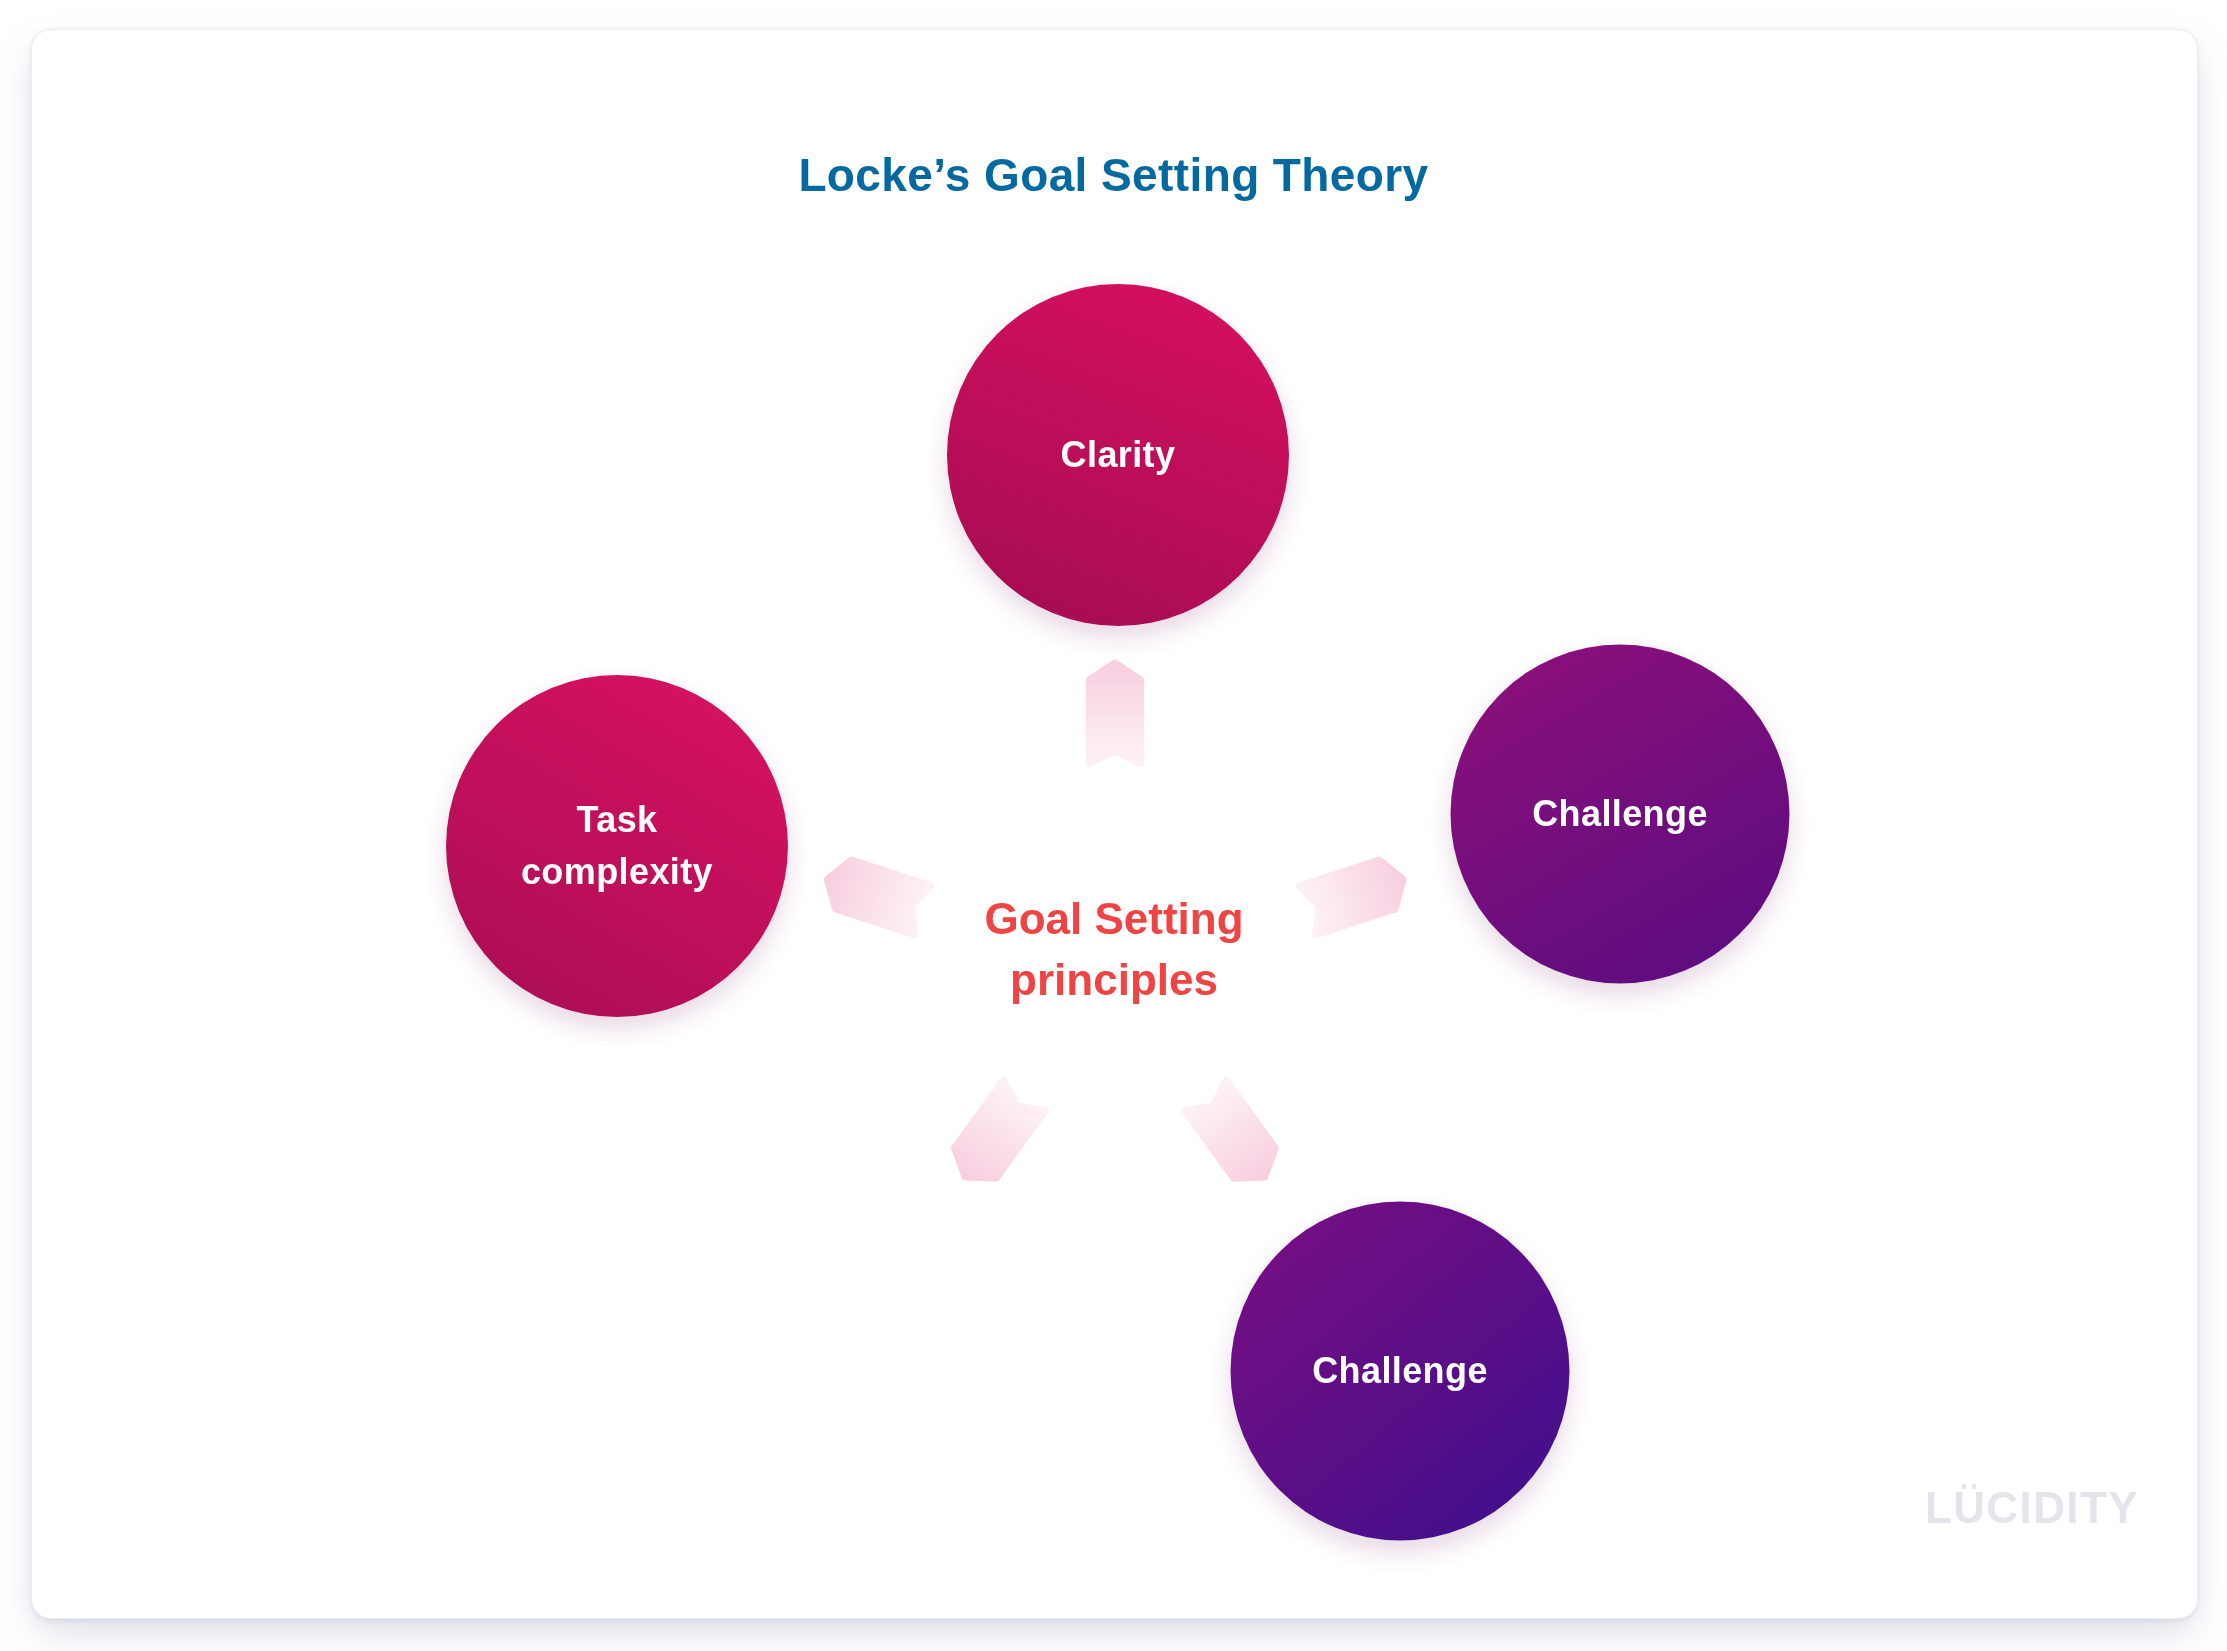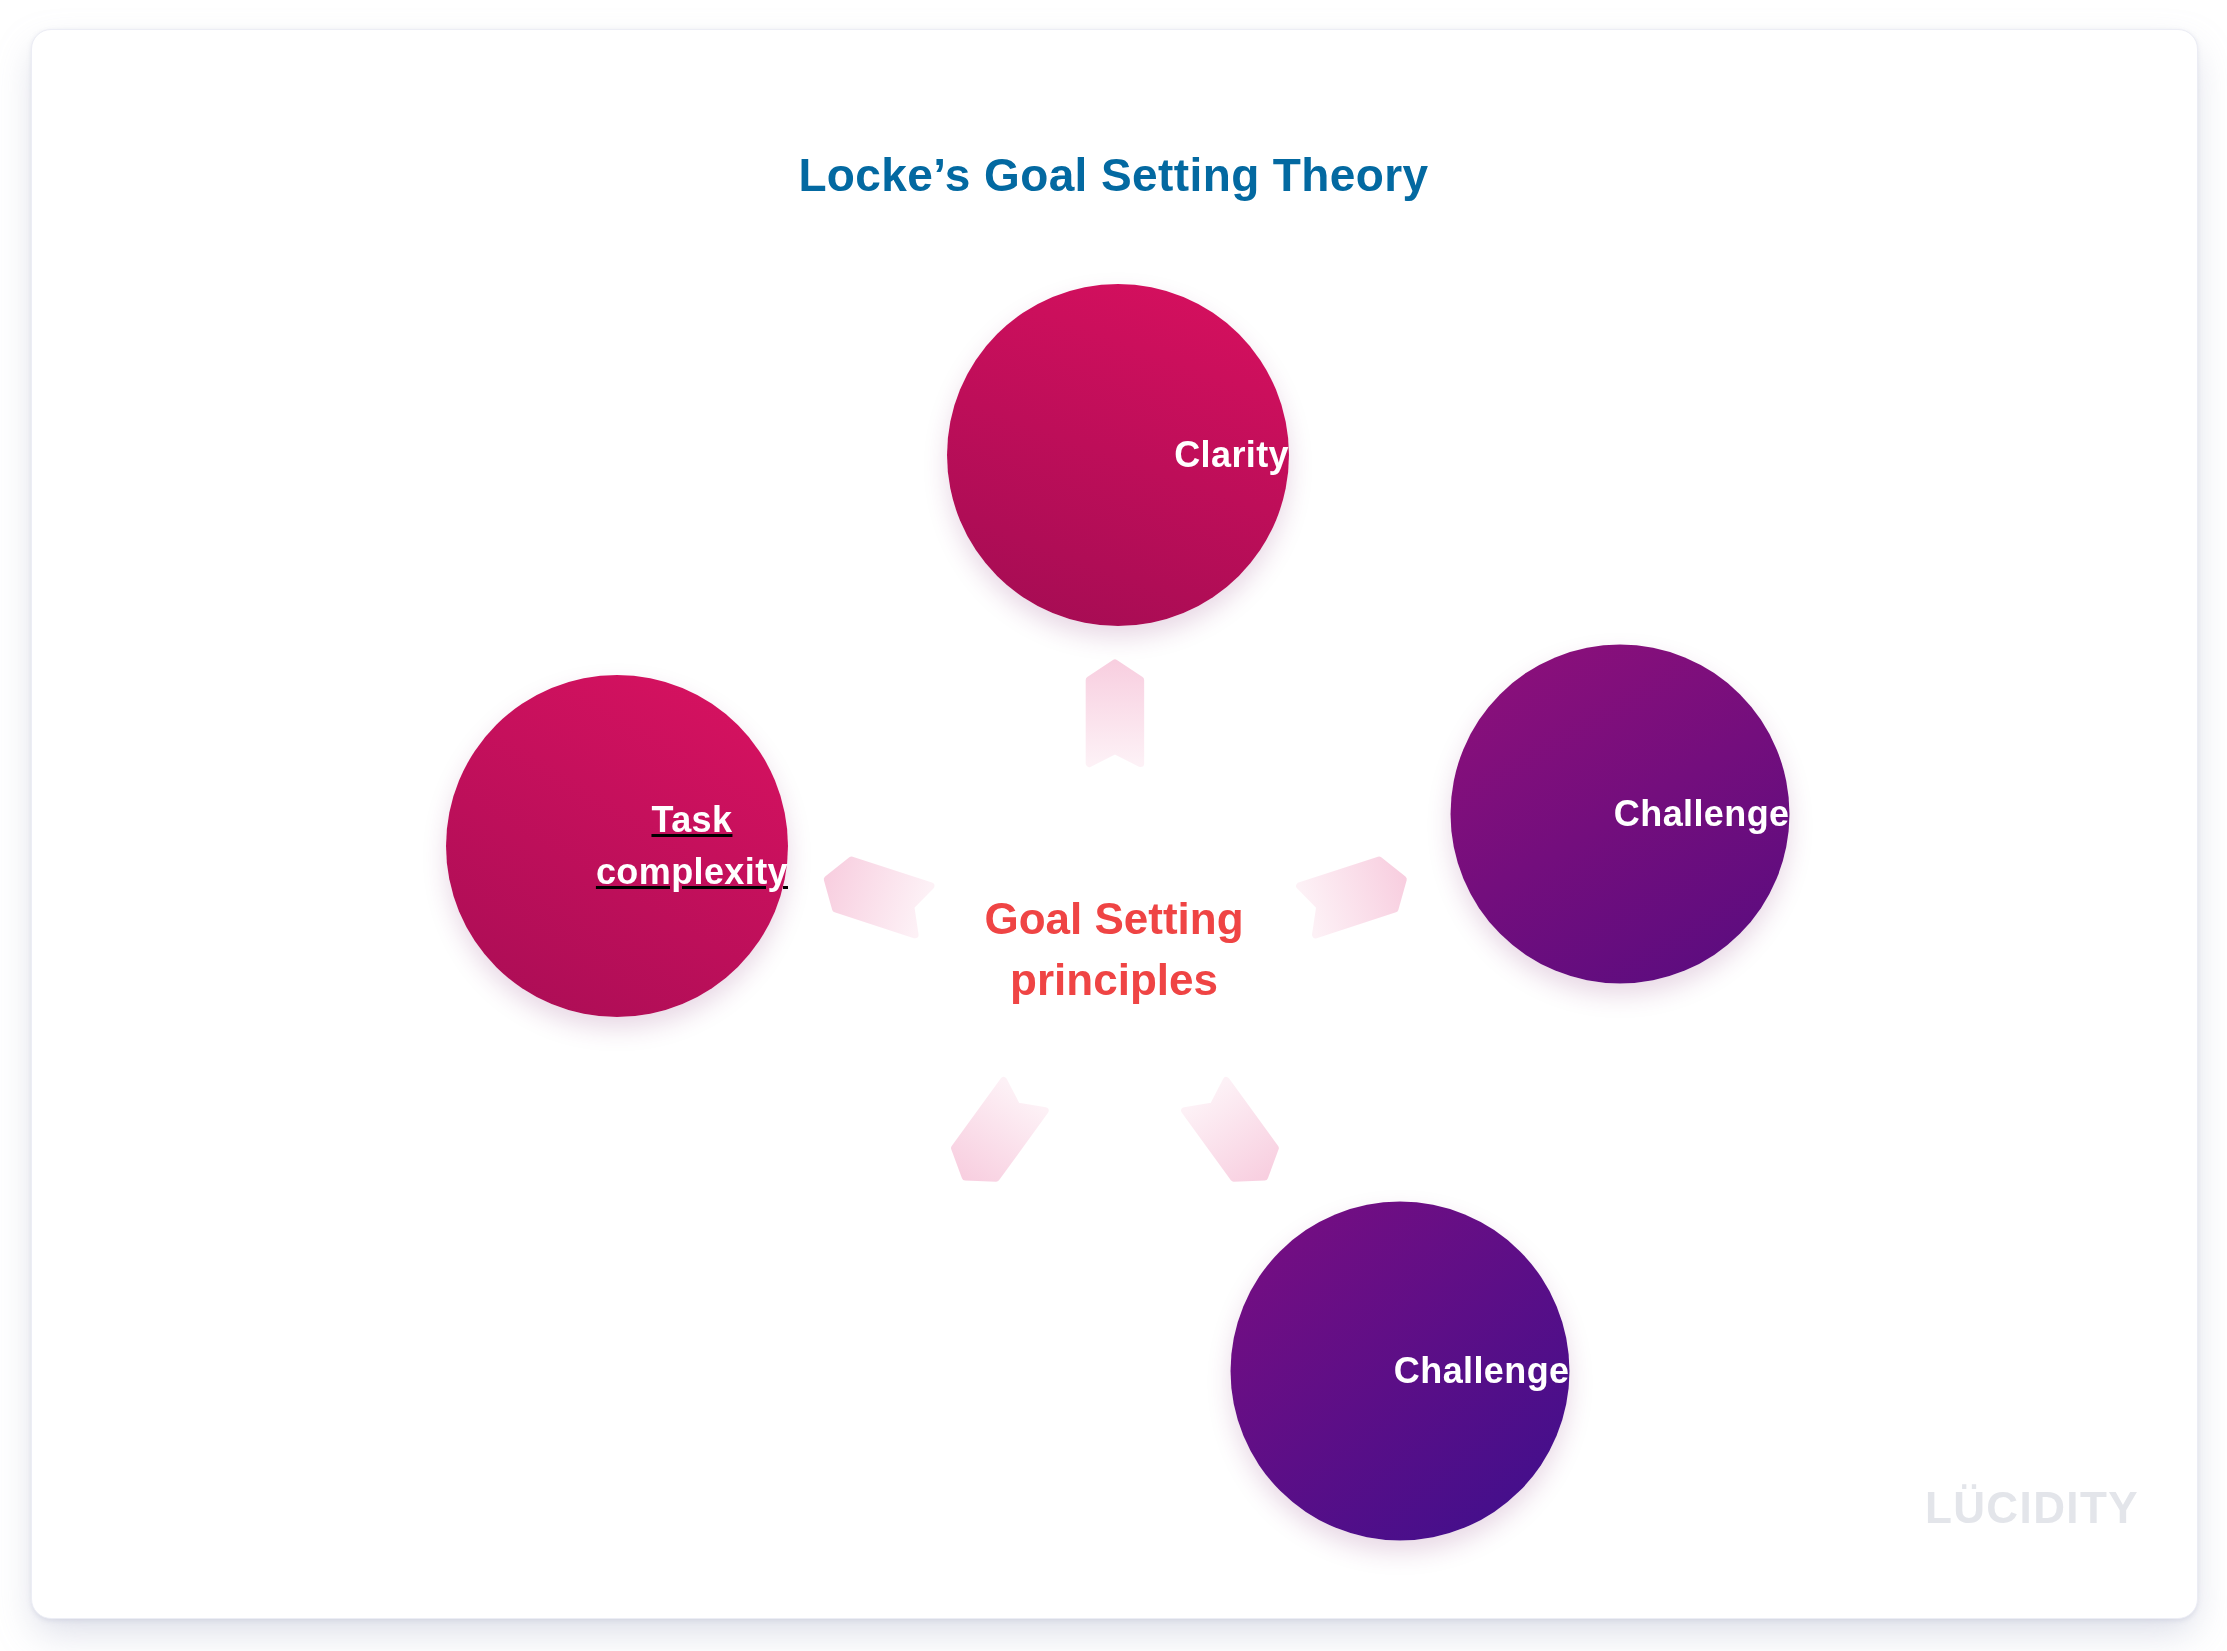--- a/index.html
+++ b/index.html
@@ -32,21 +32,21 @@
     position: absolute;
     left: 0; top: 0;
     width: 2227px; height: 1651px;
   }
   .node {
     position: absolute;
     transform: translate(-50%, -50%);
     border-radius: 50%;
     display: flex;
     align-items: center;
-    justify-content: flex-end;
+    justify-content: center;
     box-shadow: 0 11.4px 24px rgba(125, 40, 110, 0.18);
   }
   .node-label {
     color: #ffffff;
     font-size: 36px;
     font-weight: 700;
     letter-spacing: 0.4px;
     text-align: center;
     line-height: 1.45;
     white-space: pre-line;
@@ -95,21 +95,21 @@
 
   <div class="node" style="left: 1118px; top: 455px; height: 342px; width: 342px; background: linear-gradient(200deg, rgb(217, 16, 95) 0%, rgb(162, 12, 83) 100%);">
     <span class="node-label">Clarity</span>
   </div>
   <div class="node" style="left: 1620px; top: 814px; height: 339px; width: 339px; background: linear-gradient(150deg, rgb(144, 16, 122) 0%, rgb(87, 12, 128) 100%);">
     <span class="node-label">Challenge</span>
   </div>
   <div class="node" style="left: 1400px; top: 1371px; height: 339px; width: 339px; background: linear-gradient(140deg, rgb(123, 14, 129) 0%, rgb(61, 15, 141) 100%);">
     <span class="node-label">Challenge</span>
   </div>
-  <div class="node" style="left: 617px; top: 846px; height: 342px; width: 342px; background: linear-gradient(210deg, rgb(218, 18, 97) 0%, rgb(168, 13, 85) 100%); text-decoration: underline;">
+  <div class="node" style="left: 617px; top: 846px; height: 342px; width: 342px; background: linear-gradient(210deg, rgb(218, 18, 97) 0%, rgb(168, 13, 85) 100%);">
     <span class="node-label">Task
 complexity</span>
   </div>
 
   <div class="center-label" style="color: #ef4444;">Goal Setting
 principles</div>
 
   <div class="watermark" style="color: rgb(227, 229, 234);">LÜCIDITY</div>
 
 </div>

